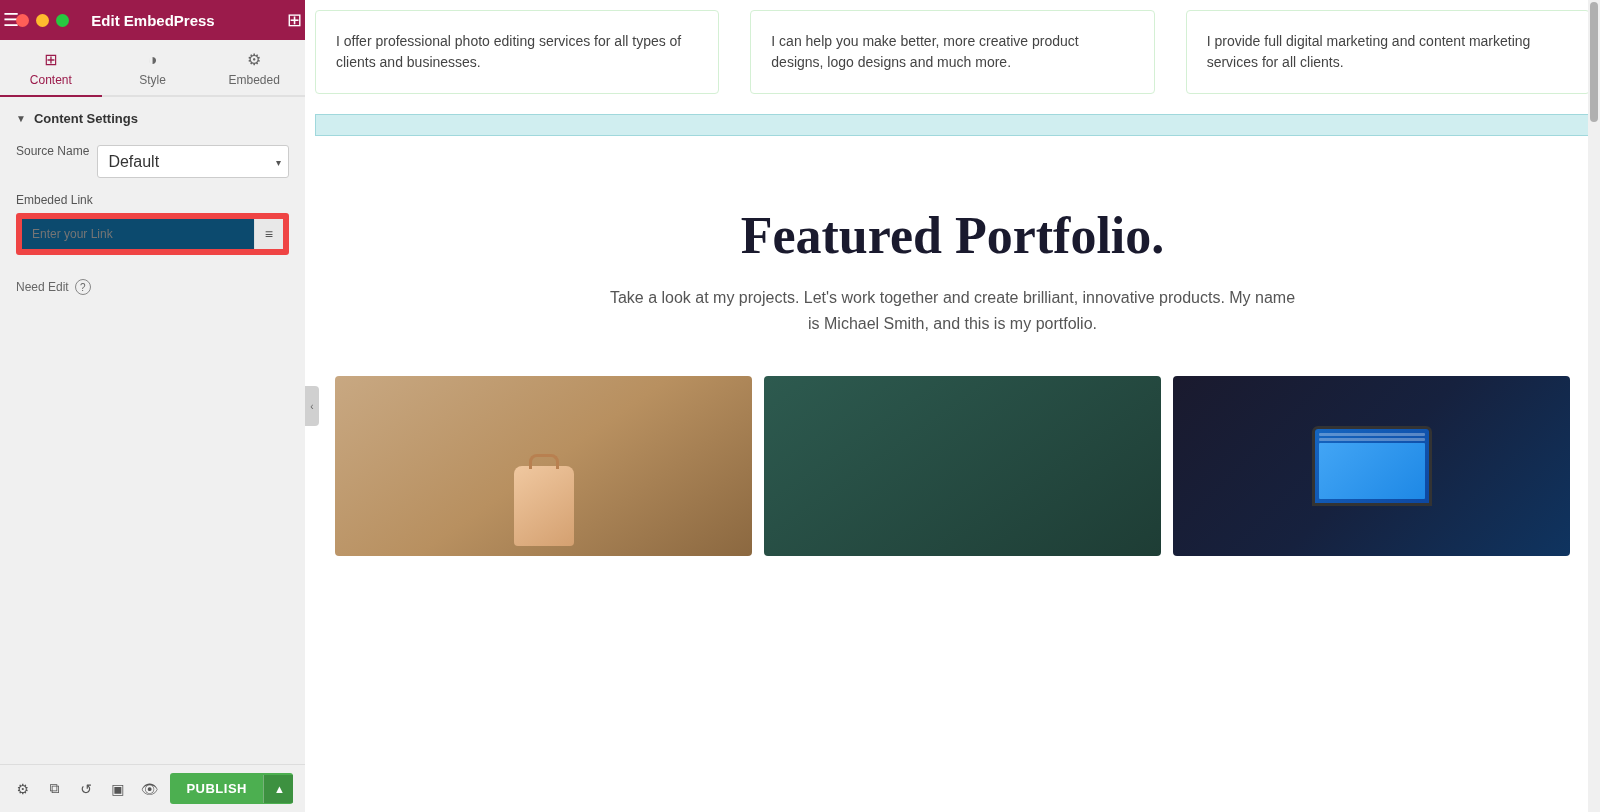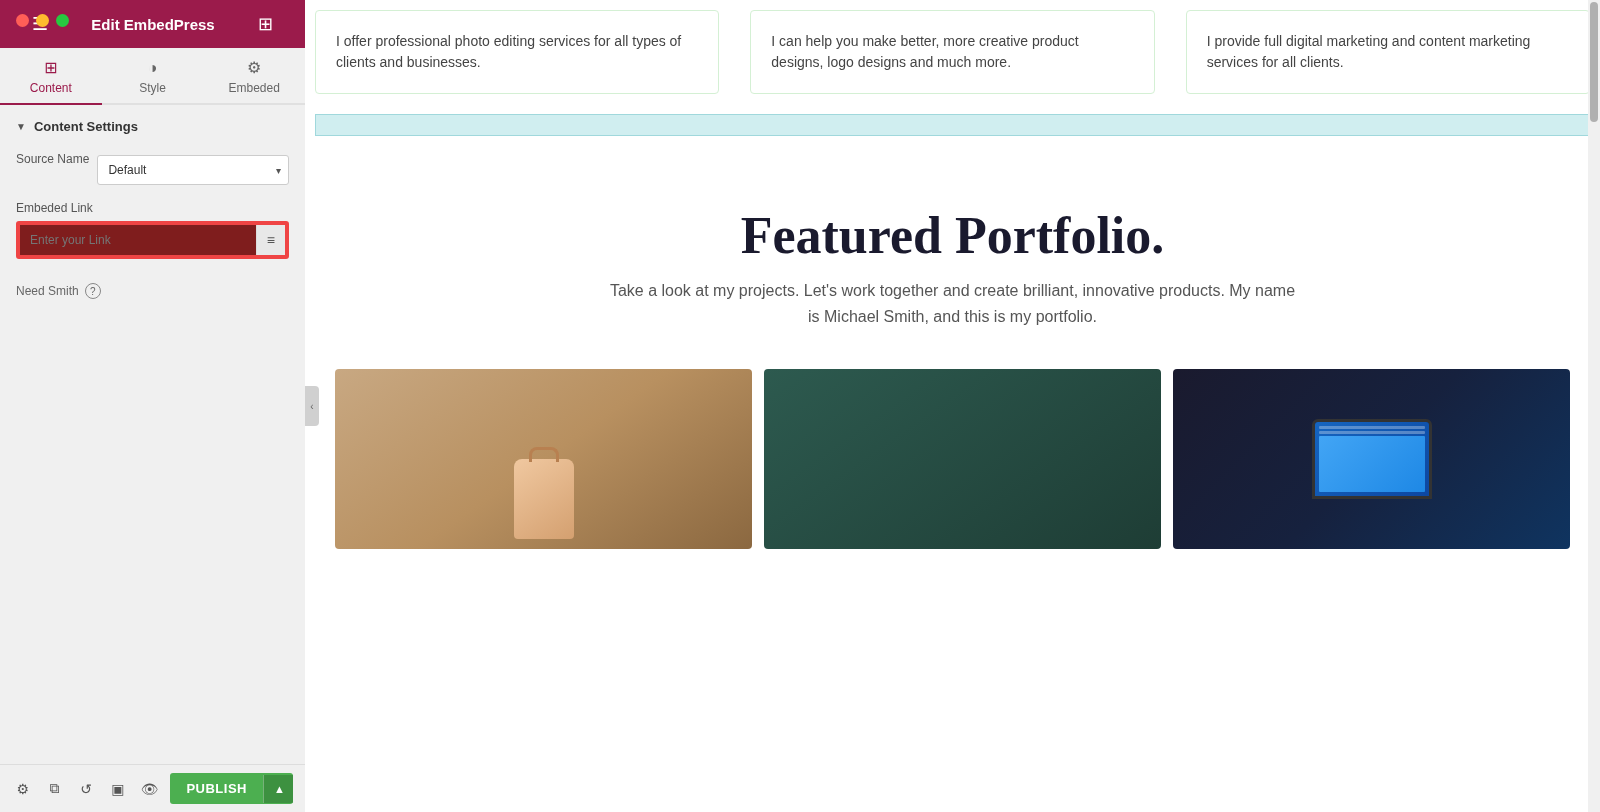--- a/index.html
+++ b/index.html
@@ -15,22 +15,22 @@
       flex-shrink: 0;
       position: relative;
     }
 
     .sidebar-header {
       background: #9b1b4b;
       color: white;
       display: flex;
       align-items: center;
       justify-content: space-between;
-      padding: 0 32px;
-      height: 48px;
+      padding: 0 3px;
+      height: 40px;
       flex-shrink: 0;
     }
 
     .sidebar-header-title {
       font-size: 15px;
       font-weight: 600;
       color: white;
     }
 
     .hamburger-icon, .grid-icon {
@@ -121,21 +121,21 @@
     }
 
     .select-wrapper {
       position: relative;
       flex: 1;
     }
 
     select {
       width: 100%;
       padding: 7px 28px 7px 10px;
-      font-size: 12px;
+      font-size: 16px;
       border: 1px solid #ccc;
       border-radius: 3px;
       background: white;
       appearance: none;
       cursor: pointer;
       color: #333;
     }
 
     .select-arrow {
       position: absolute;
@@ -148,23 +148,23 @@
     }
 
     .embed-link-label {
       font-size: 12px;
       color: #555;
       margin-bottom: 6px;
     }
 
     .embed-link-input-wrapper {
       display: flex;
-      border: 4px solid #ef4444;
+      border: 6px solid #ef4444;
       border-radius: 3px;
-      background: #7f1d1d;
+      background: #0c4a6e;
       overflow: hidden;
     }
 
     .embed-link-input {
       flex: 1;
       border: none;
       outline: none;
       padding: 8px 10px;
       font-size: 12px;
       color: #999;
@@ -323,21 +323,21 @@
       text-align: center;
       padding: 60px 20px 40px;
       background: white;
     }
 
     .portfolio-title {
       font-size: 52px;
       font-weight: 700;
       color: #1a1a2e;
       font-family: Georgia, serif;
-      margin-bottom: 13px;
+      margin-bottom: 20px;
     }
 
     .portfolio-desc {
       font-size: 16px;
       color: #555;
       max-width: 700px;
       margin: 0 auto 40px;
       line-height: 1.6;
     }
 
@@ -521,21 +521,21 @@
       <div class="embed-link-label">Embeded Link</div>
       <div class="embed-link-input-wrapper">
         <input type="text" class="embed-link-input" placeholder="Enter your Link" style="">
         <button class="embed-link-btn">
           <span>≡</span>
         </button>
       </div>
     </div>
 
     <div class="need-help">
-      <span>Need Smith</span>
+      <span>Need Edit</span>
       <div class="help-icon">?</div>
     </div>
   </div>
 
   <div class="collapse-handle">‹</div>
 
   <div class="sidebar-toolbar">
     <span class="toolbar-icon">⚙</span>
     <span class="toolbar-icon">⧉</span>
     <span class="toolbar-icon">↺</span>

